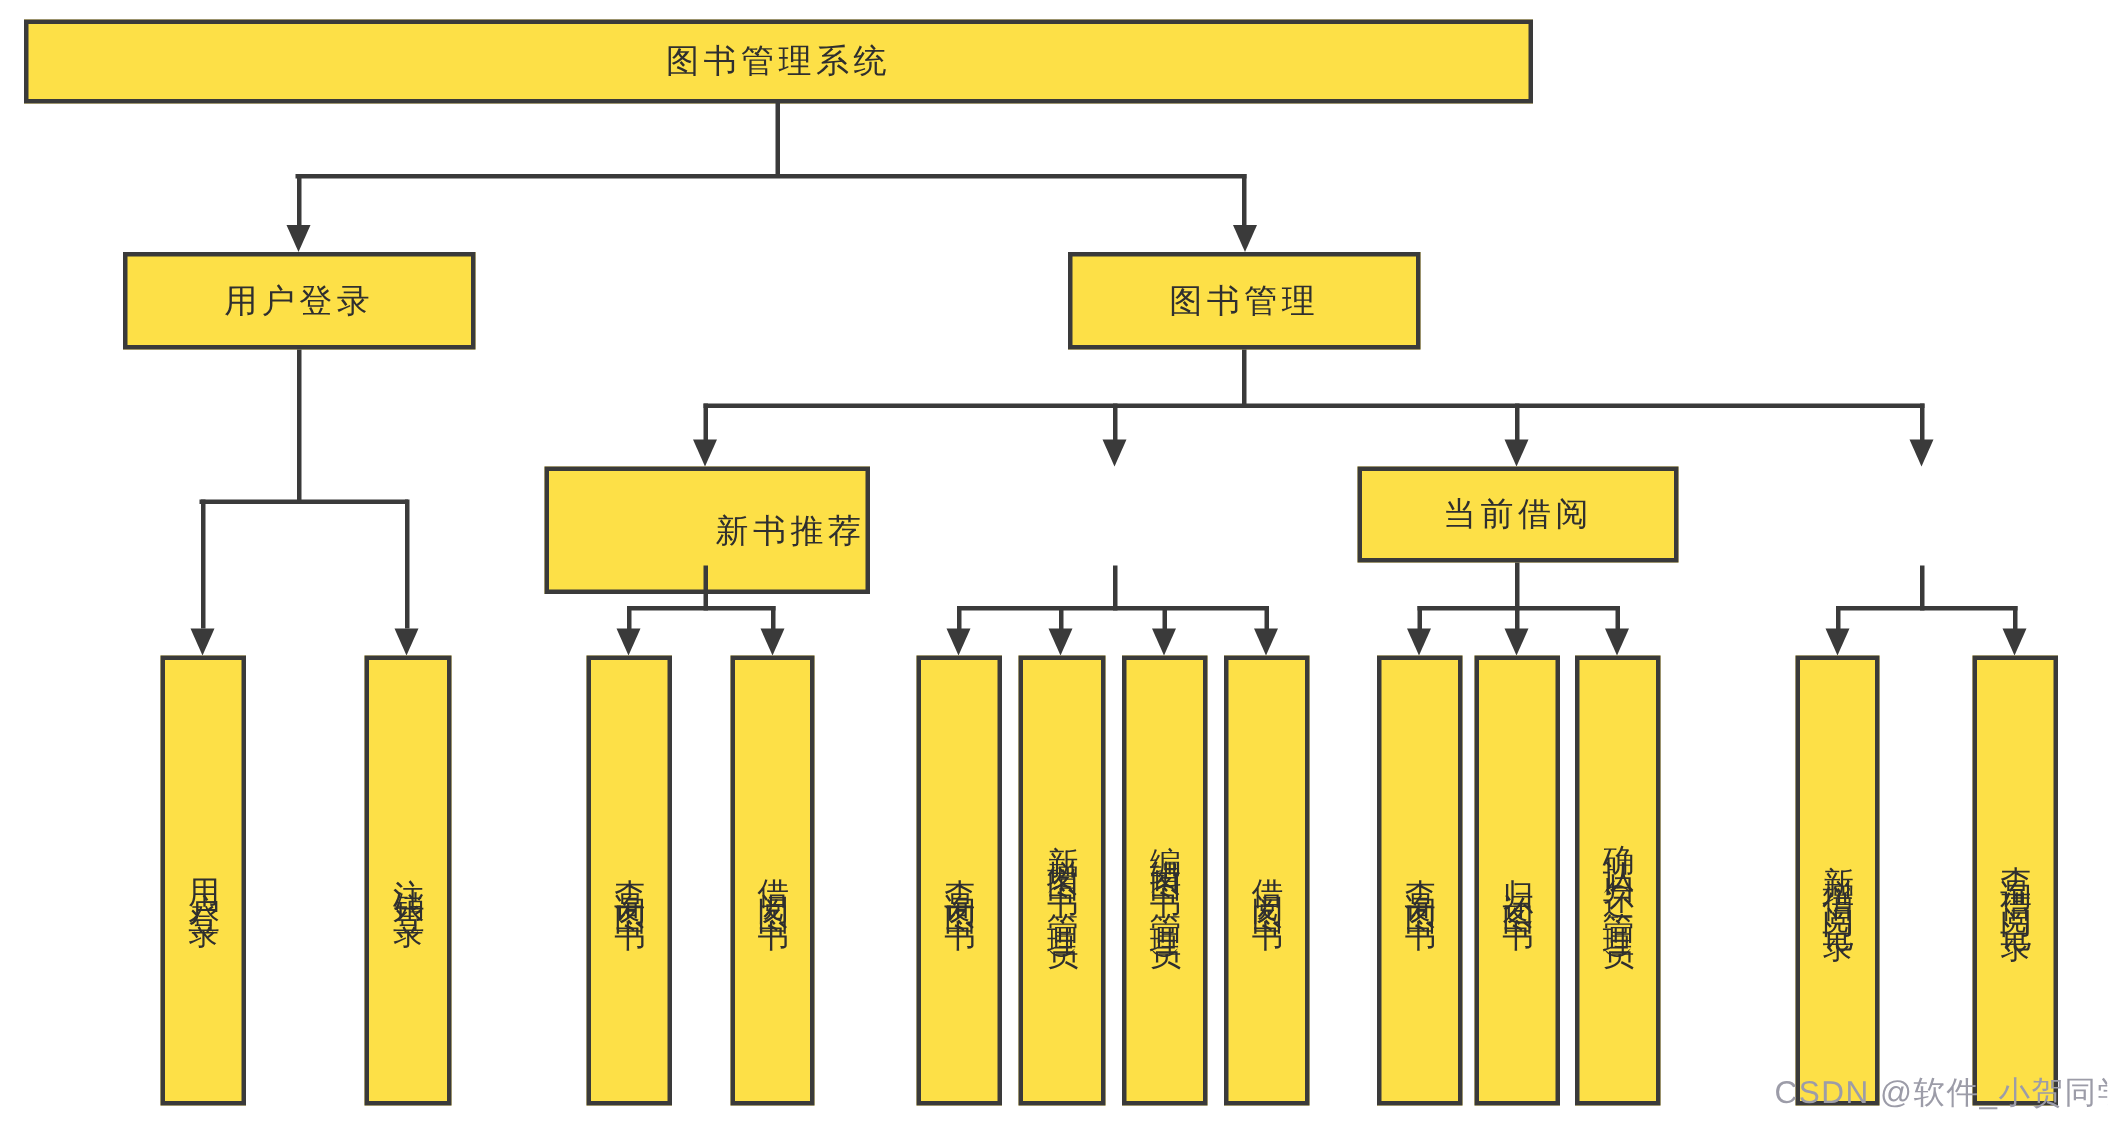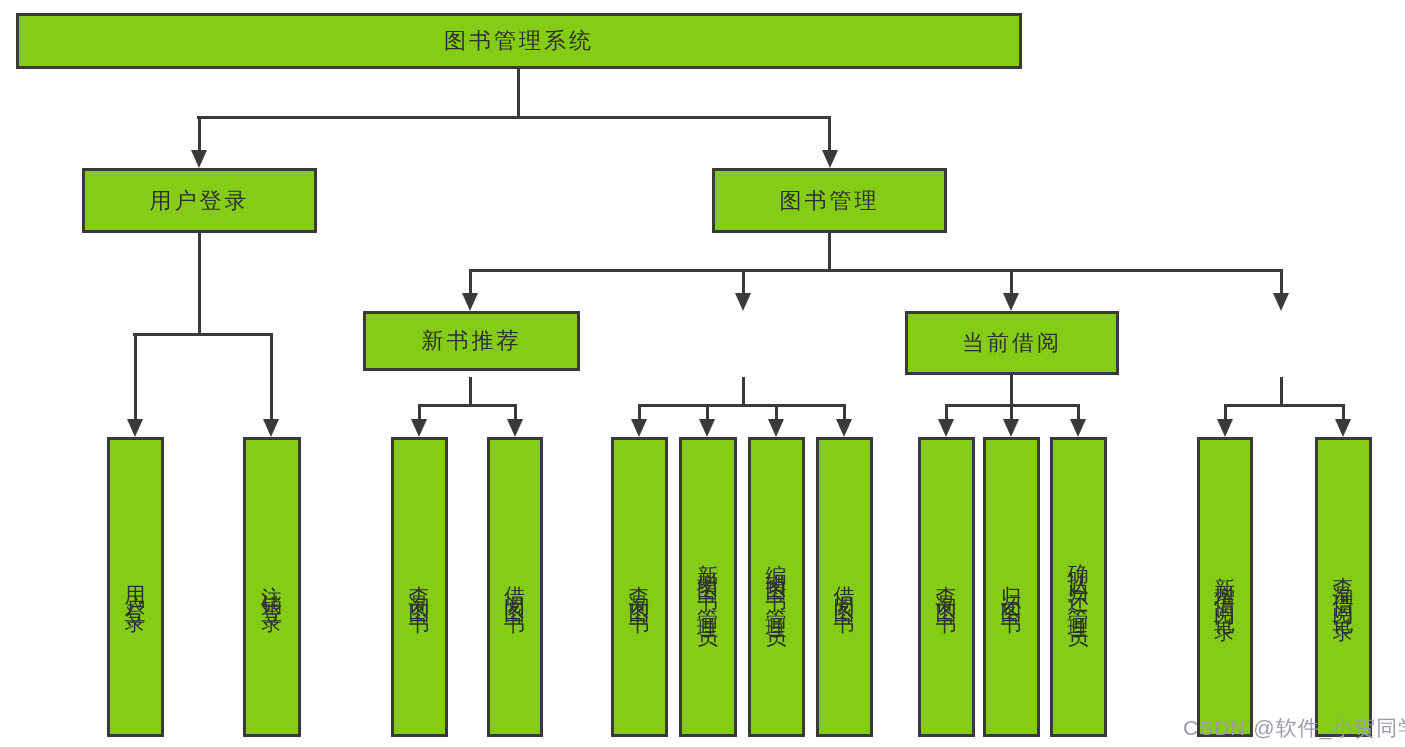--- a/index.html
+++ b/index.html
@@ -7,21 +7,21 @@
     position:relative;
     width:1405px;height:747px;
     background:#ffffff;
     font-family:"Liberation Sans","DejaVu Sans",sans-serif;
     overflow:hidden;
   }
   .box{
     position:absolute;
     box-sizing:border-box;
     border:3px solid #3a3a3a;
-    background:#84cc16;
+    background:#fde047;
     display:flex;
     align-items:center;
     justify-content:center;
     color:#2f2f2f;
   }
   .hnode{font-size:22px;letter-spacing:3px;white-space:nowrap;}
   .vnode{font-size:21px;}
   .vnode .vtext{
     writing-mode:vertical-rl;
     letter-spacing:9px;
@@ -82,21 +82,21 @@
   <div class="hline" style="left:469px;top:269px;width:814px;"></div>
   <div class="vline" style="left:469px;top:269px;height:26px;"></div>
   <div class="arrow" style="left:462px;top:293px;"></div>
   <div class="vline" style="left:742px;top:269px;height:26px;"></div>
   <div class="arrow" style="left:735px;top:293px;"></div>
   <div class="vline" style="left:1010px;top:269px;height:26px;"></div>
   <div class="arrow" style="left:1003px;top:293px;"></div>
   <div class="vline" style="left:1280px;top:269px;height:26px;"></div>
   <div class="arrow" style="left:1273px;top:293px;"></div>
 
-  <div class="box hnode" style="left:363px;top:311px;width:217px;height:60px;">
+  <div class="box hnode" style="left:363px;top:311px;width:217px;height:85px;justify-content:flex-end;">
     <span>新书推荐</span>
   </div>
   <div class="box hnode" style="left:905px;top:311px;width:214px;height:64px;">
     <span>当前借阅</span>
   </div>
 
   <div class="vline" style="left:469px;top:377px;height:30px;"></div>
   <div class="hline" style="left:418px;top:404px;width:99px;"></div>
   <div class="vline" style="left:418px;top:404px;height:17px;"></div>
   <div class="arrow" style="left:411px;top:419px;"></div>

